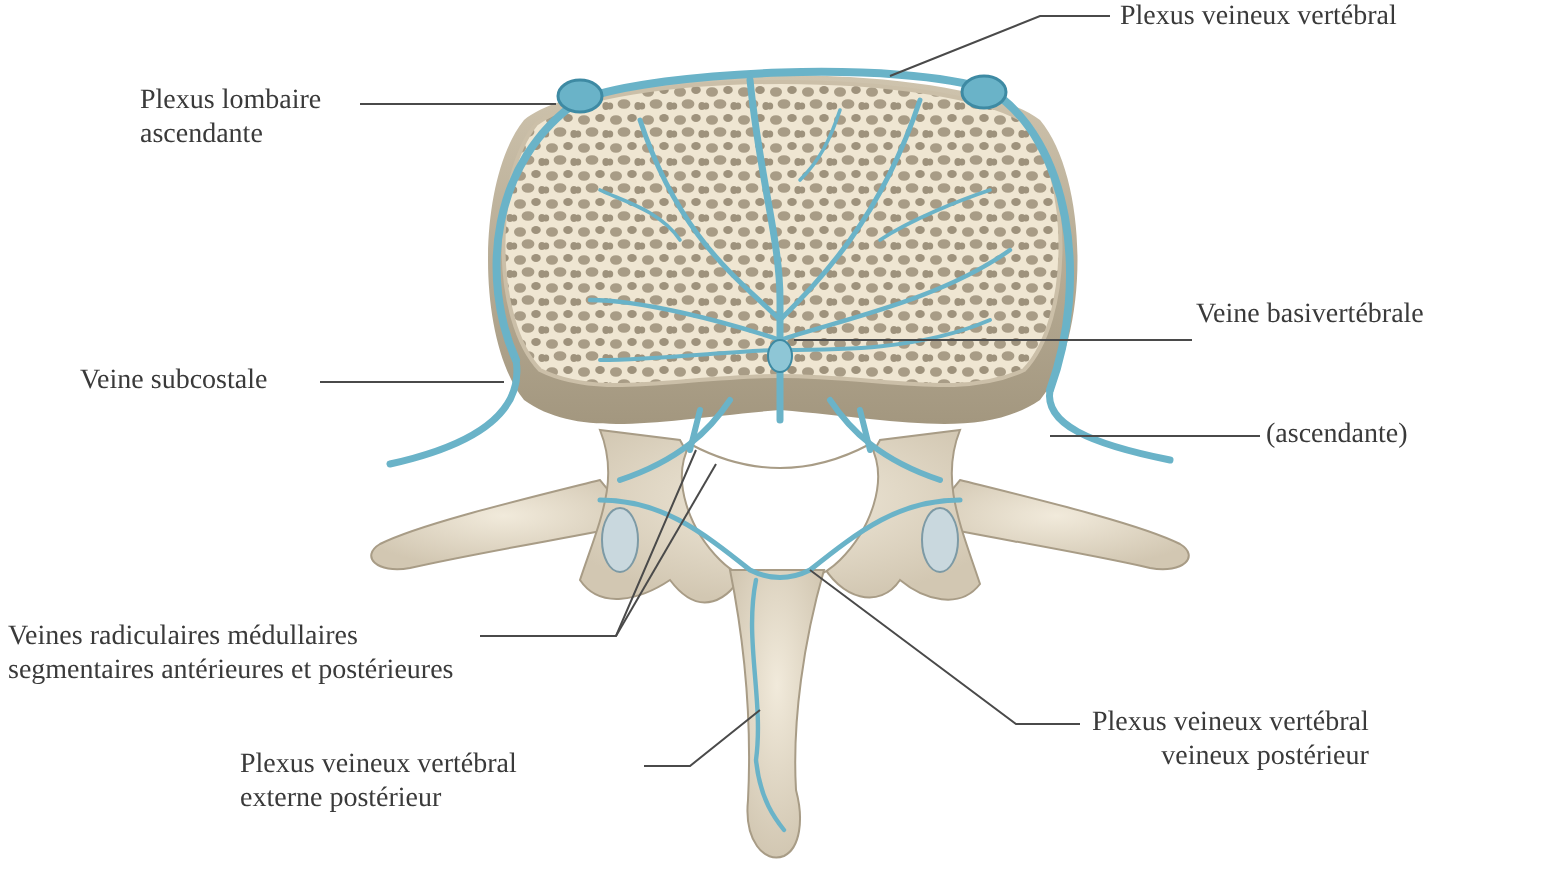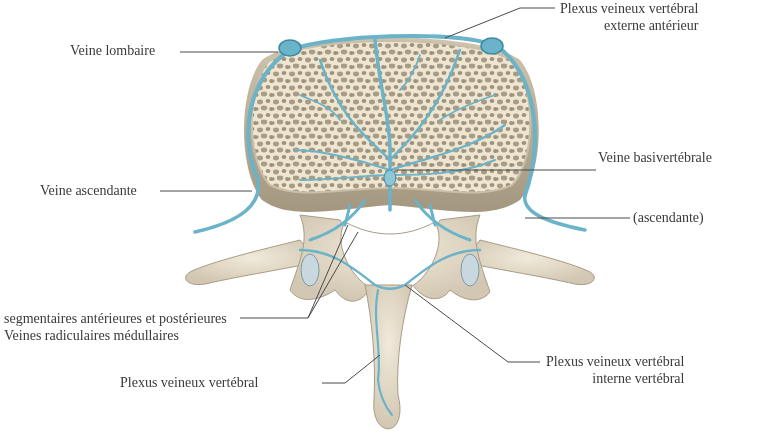--- a/index.html
+++ b/index.html
@@ -92,45 +92,46 @@
     <line x1="397" y1="170" x2="596" y2="170"></line>
     <line x1="525" y1="218" x2="630" y2="218"></line>
     <polyline points="240,318 308,318 348,225"></polyline>
     <line x1="308" y1="318" x2="358" y2="232"></line>
     <polyline points="322,383 345,383 380,355"></polyline>
     <polyline points="540,362 508,362 405,285"></polyline>
   </g>
 </svg>
 
 <div class="label right" style="left:70px; top:42px;">
-  <span>Veine lombaire</span>
+  <span>Plexus lombaire</span>
+  <span style="text-align:left">ascendante</span>
 </div>
 
 <div class="label right" style="left:560px; top:0px;">
   <span>Plexus veineux vertébral</span>
-  <span>externe antérieur</span>
 </div>
 
 <div class="label" style="left:40px; top:182px;">
-  <span>Veine ascendante</span>
+  <span>Veine subcostale</span>
 </div>
 
 <div class="label" style="left:598px; top:149px;">
   <span>Veine basivertébrale</span>
 </div>
 
 <div class="label right" style="left:633px; top:209px;">
   <span>(ascendante)</span>
 </div>
 
 <div class="label" style="left:4px; top:310px;">
+  <span>Veines radiculaires médullaires</span>
   <span>segmentaires antérieures et postérieures</span>
-  <span>Veines radiculaires médullaires</span>
 </div>
 
 <div class="label" style="left:120px; top:374px;">
   <span>Plexus veineux vertébral</span>
+  <span>externe postérieur</span>
 </div>
 
 <div class="label right" style="left:546px; top:353px;">
   <span>Plexus veineux vertébral</span>
-  <span>interne vertébral</span>
+  <span>veineux postérieur</span>
 </div>
 
 </body></html>

